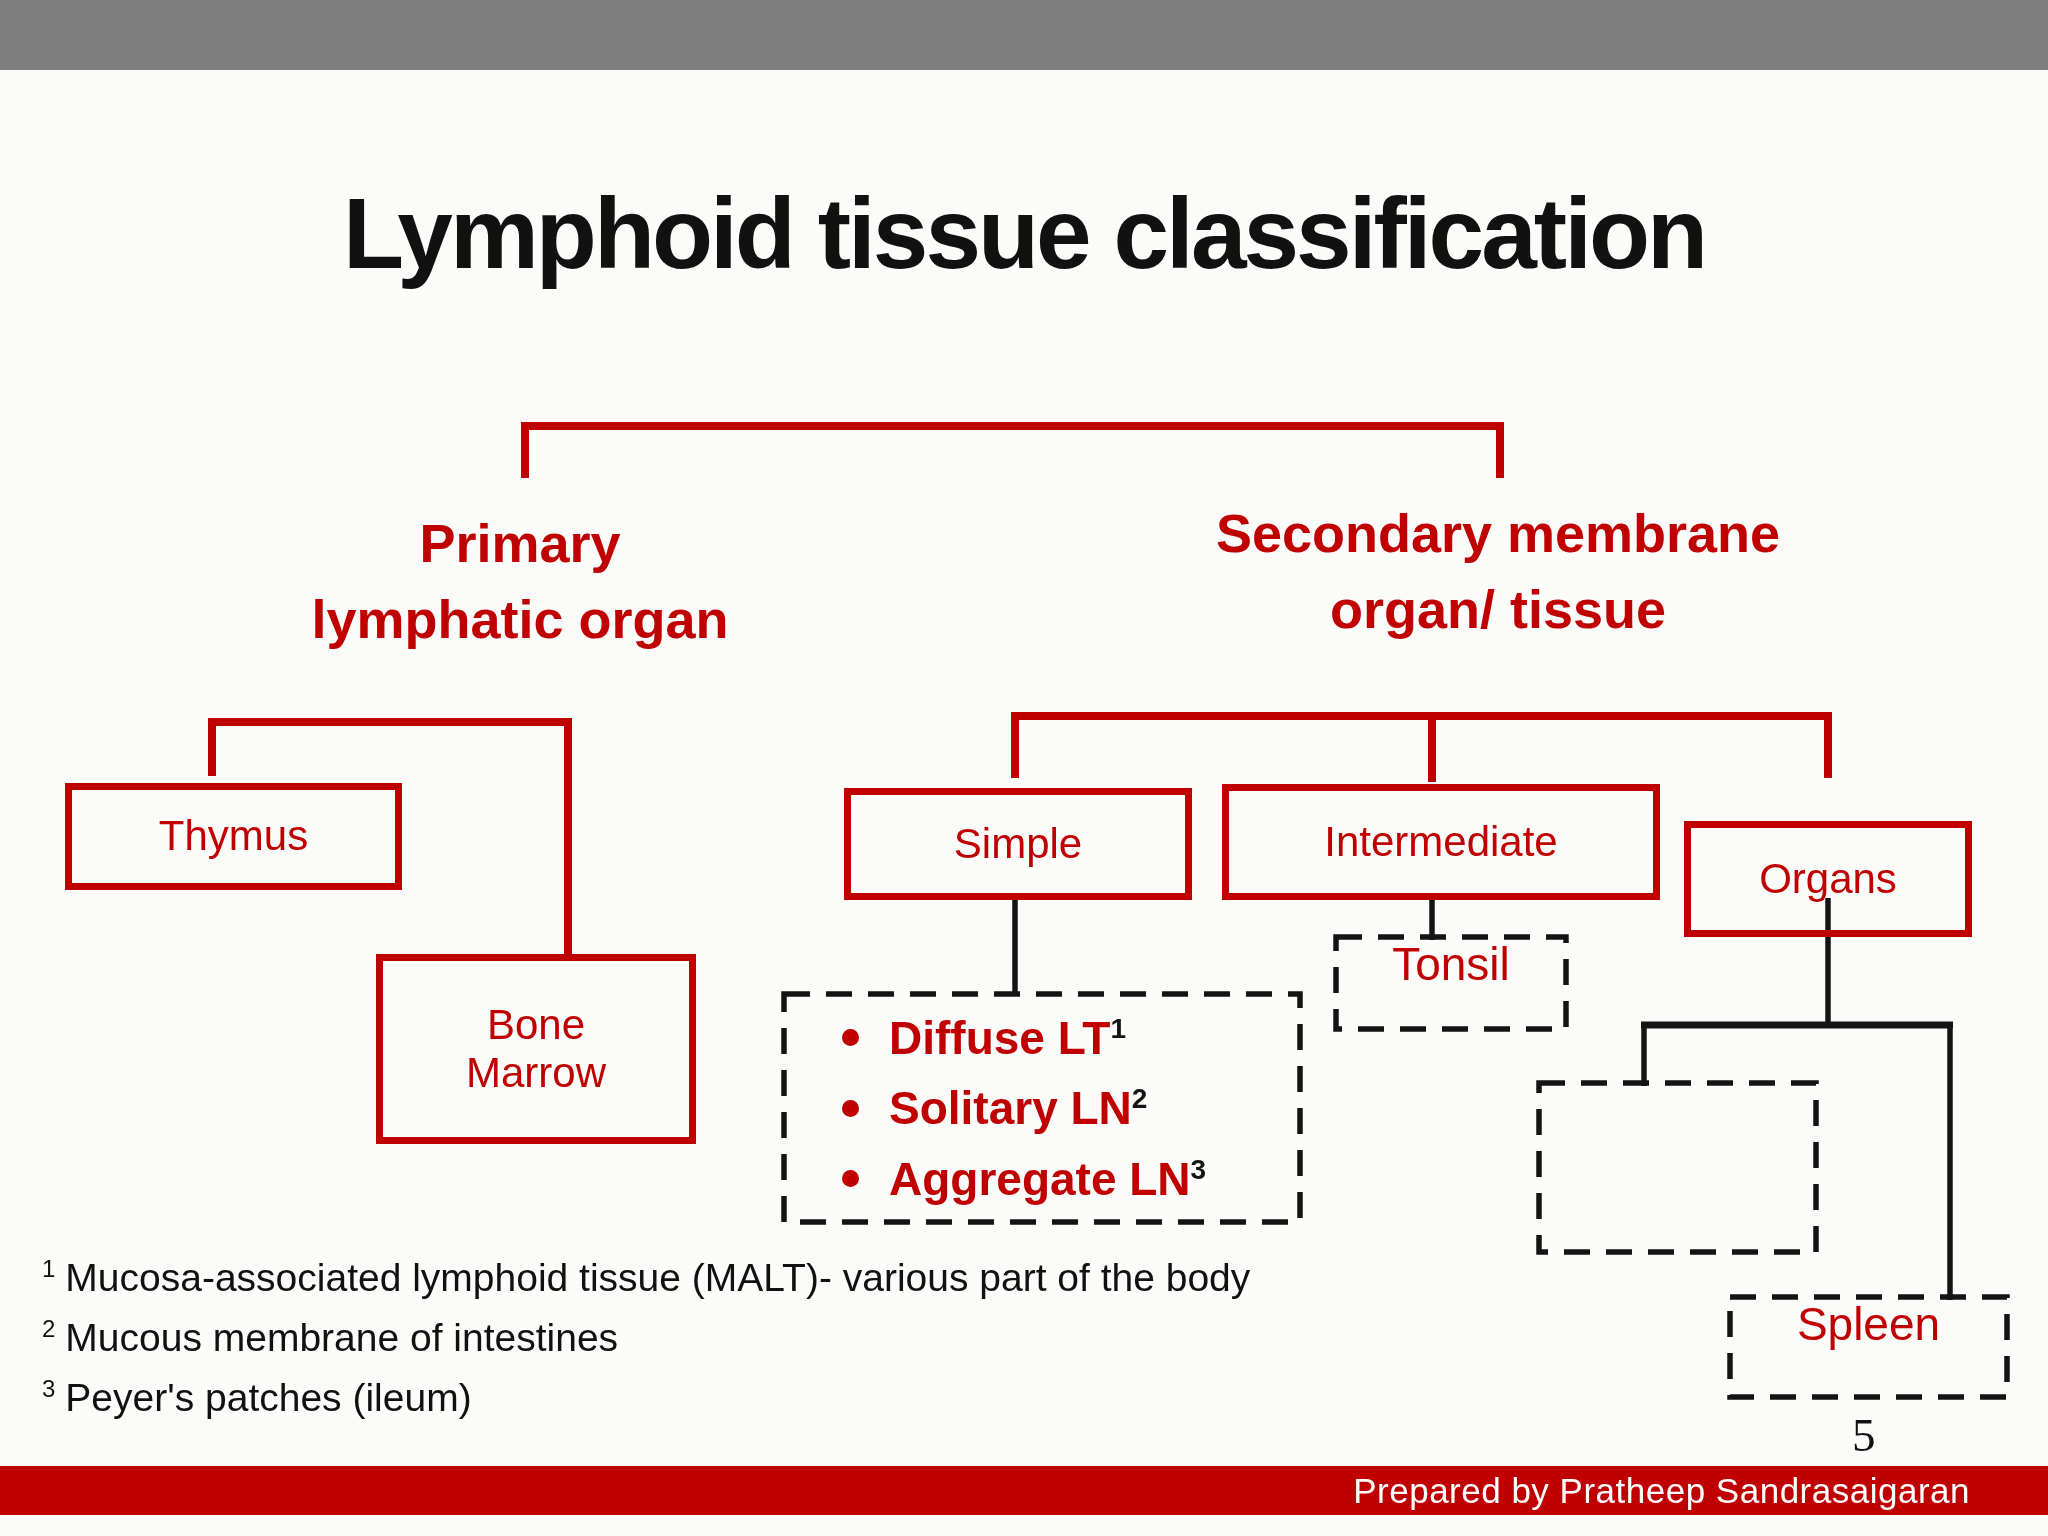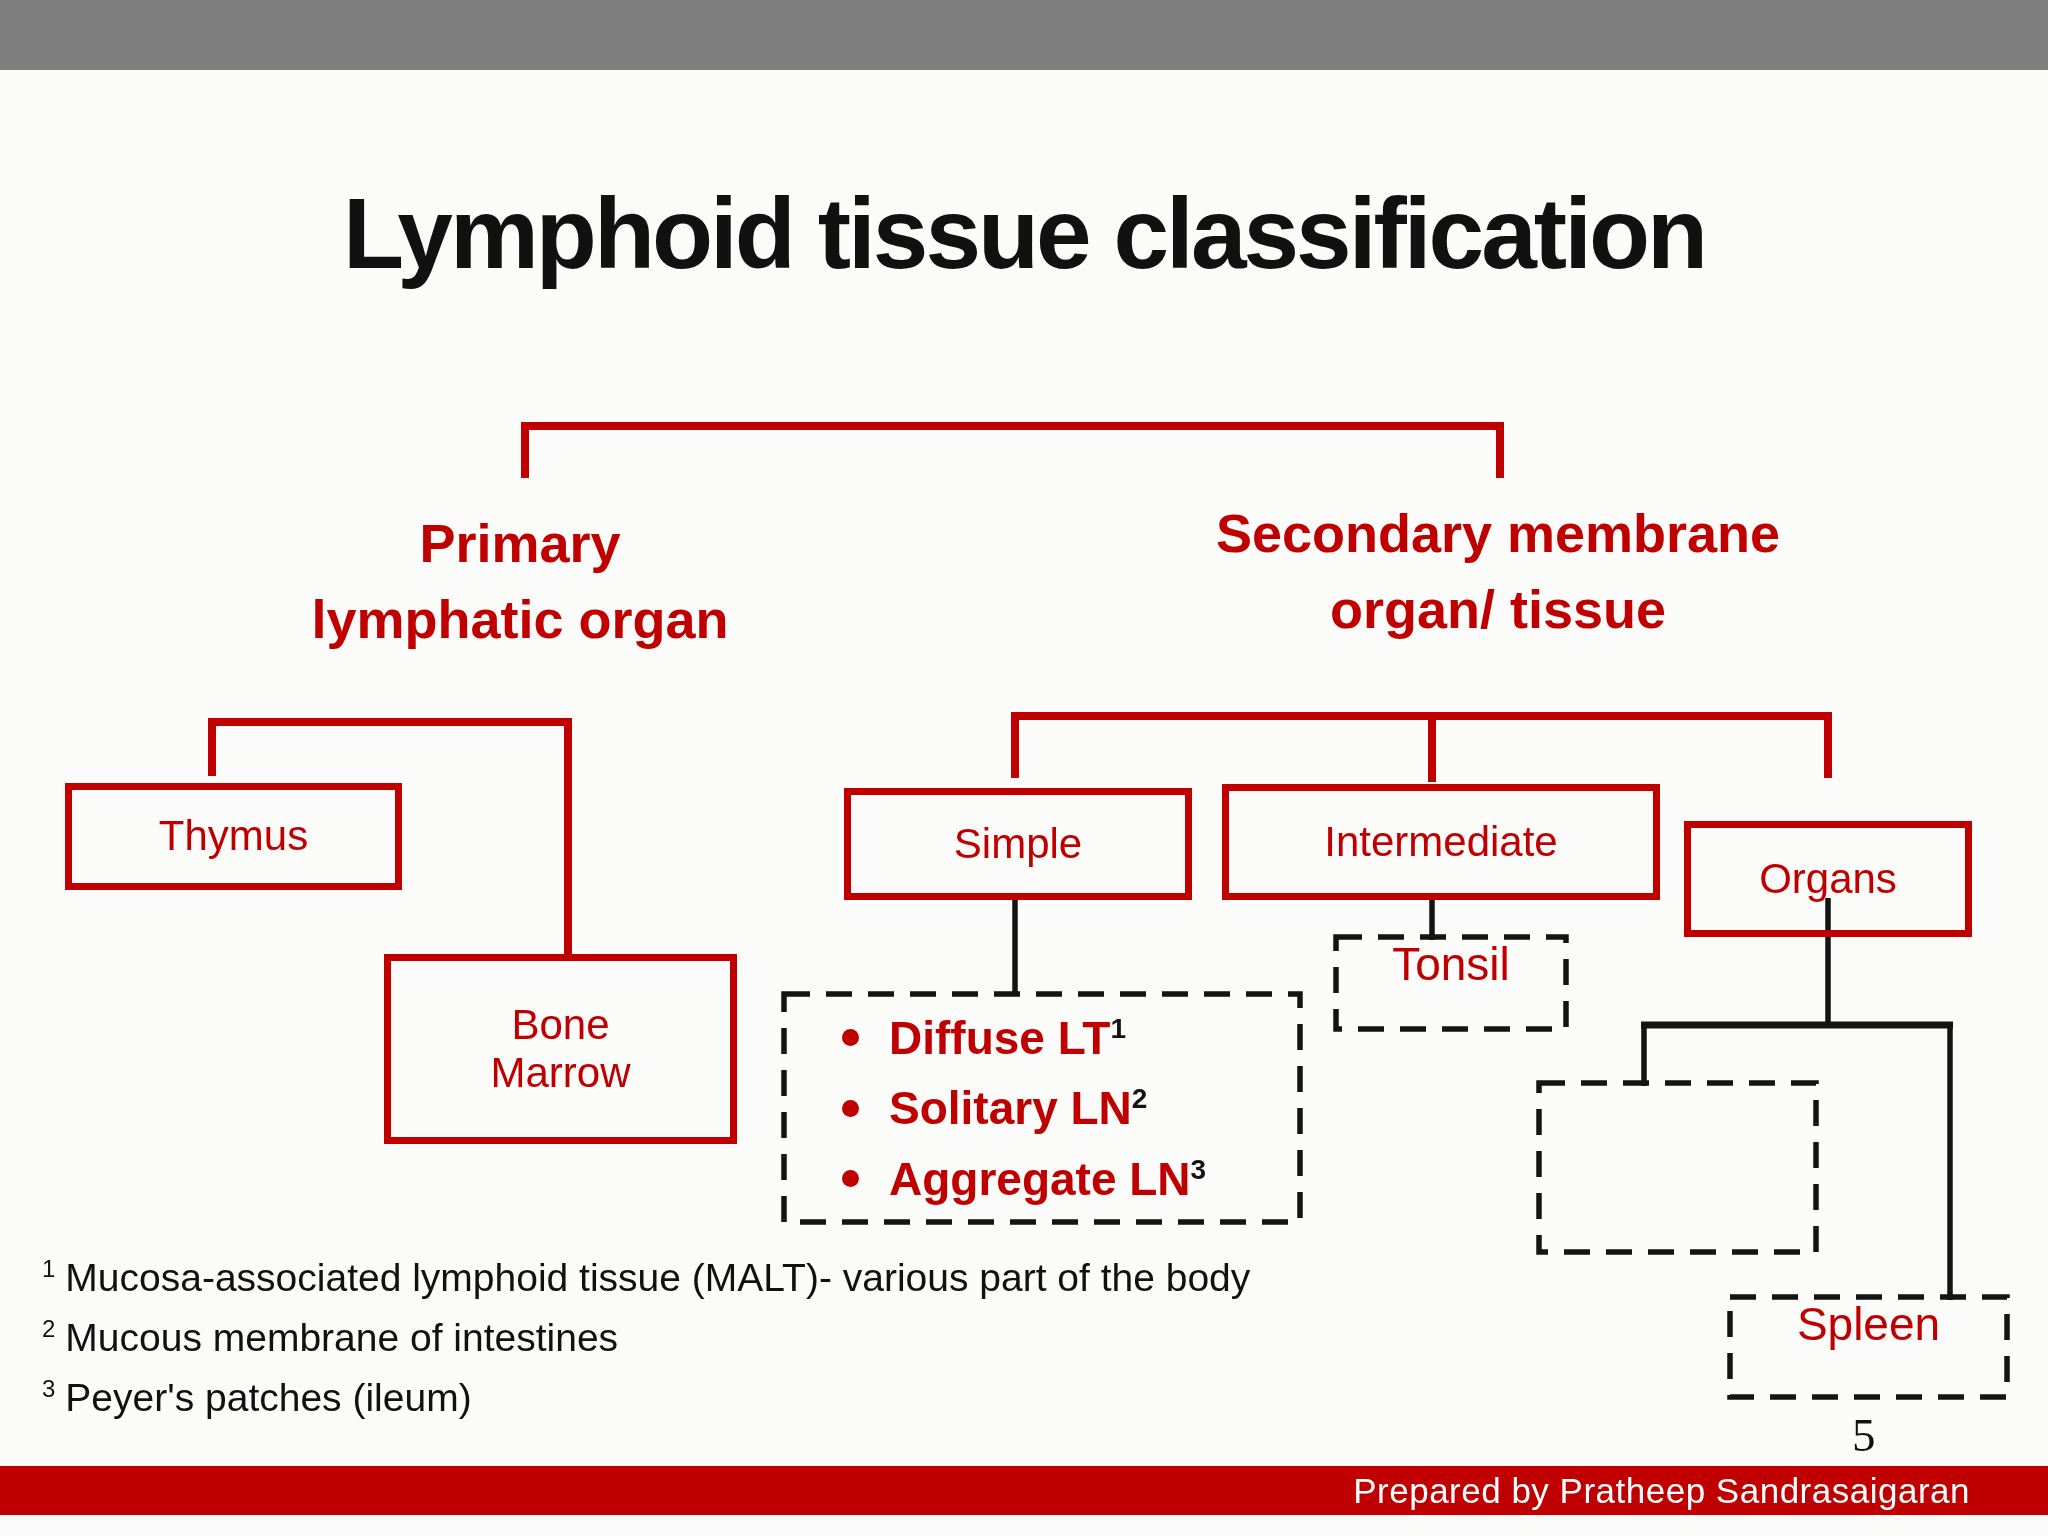--- a/index.html
+++ b/index.html
@@ -137,21 +137,21 @@
     <span>lymphatic organ</span>
   </div>
   <div class="branch-label" style="left:1148px;top:496px;width:700px;">
     <span>Secondary membrane</span>
     <span>organ/ tissue</span>
   </div>
 
   <div class="node-box" style="left:65px;top:783px;width:337px;height:107px;">
     <span>Thymus</span>
   </div>
-  <div class="node-box" style="left:384px;top:954px;width:353px;height:190px;">
+  <div class="node-box" style="left:376px;top:954px;width:320px;height:190px;">
     <span>Bone</span>
     <span>Marrow</span>
   </div>
   <div class="node-box" style="left:844px;top:788px;width:348px;height:112px;">
     <span>Simple</span>
   </div>
   <div class="node-box" style="left:1222px;top:784px;width:438px;height:116px;">
     <span>Intermediate</span>
   </div>
   <div class="node-box" style="left:1684px;top:821px;width:288px;height:116px;">

